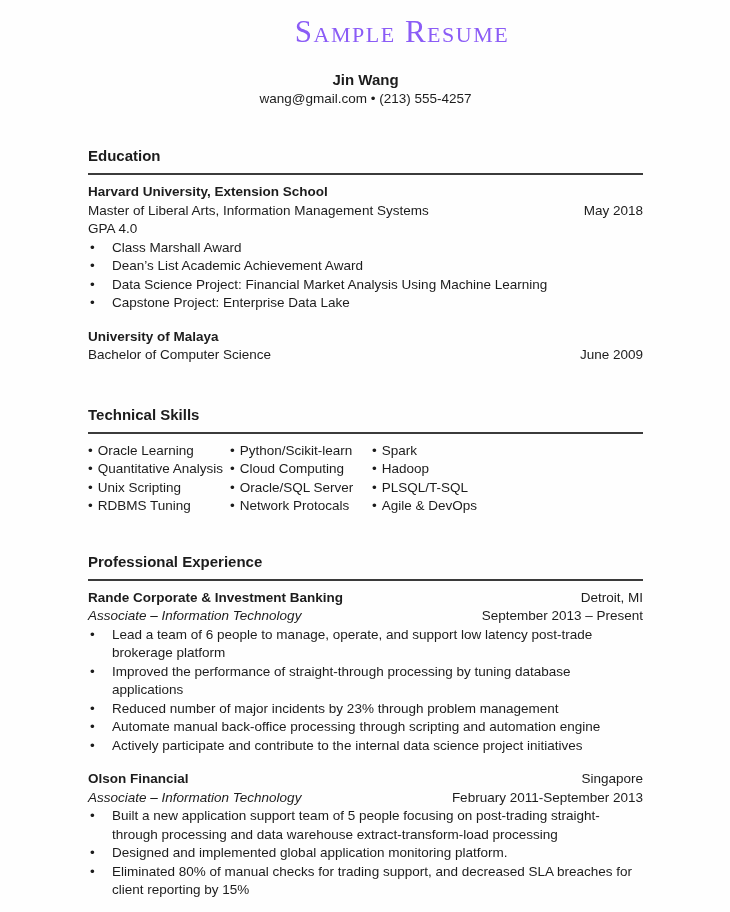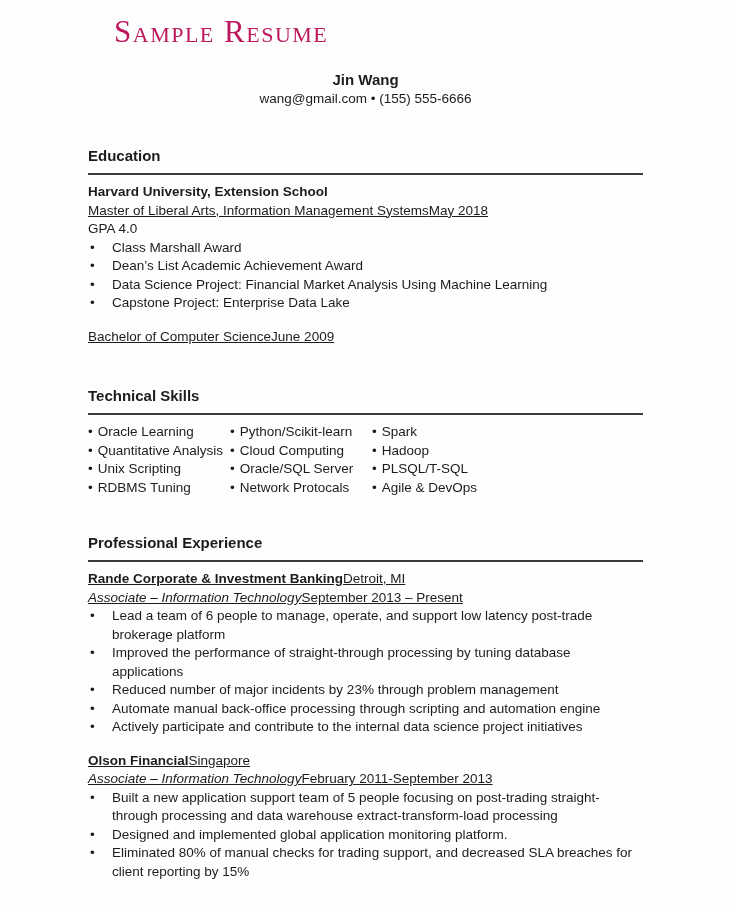--- a/index.html
+++ b/index.html
@@ -6,37 +6,38 @@
   body{
     width:730px;height:912px;
     background:#ffffff;
     font-family:"Liberation Sans", sans-serif;
     font-size:13.5px;line-height:18.5px;
     color:#1c1c1c;
     -webkit-font-smoothing:antialiased;
   }
   .page{position:relative;width:730px;height:912px;background:#fefefe;overflow:hidden;}
   .watermark{
-    margin:14px 0 0 114px;
+    margin:14px 0 0 74px;
     font-family:"Liberation Serif", serif;
     font-variant:small-caps;
     font-size:31px;line-height:36px;
     letter-spacing:1.5px;
-    color:#be185d;
+    color:#8b5cf6;
+    text-align:center;
   }
   .content{width:555px;margin-left:88px;margin-top:20px;}
   .name-block{text-align:center;margin-top:19px;}
   .name{font-weight:bold;font-size:15px;line-height:19px;}
   .contact{line-height:19px;}
   .section-title{font-weight:bold;font-size:15px;line-height:20px;}
   .rule{border:none;border-top:2px solid #3b3b3b;margin:7px 0 8px 0;height:0;}
   .sec-education{margin-top:38px;}
   .sec-skills{margin-top:40px;}
   .sec-experience{margin-top:36px;}
-  .row{display:flex;justify-content:flex-start;text-decoration:underline;}
+  .row{display:flex;justify-content:space-between;}
   .bold{font-weight:bold;}
   .italic{font-style:italic;}
   .entry-gap{margin-top:15px;}
   .bullet-row{display:flex;}
   .bm{flex:0 0 24px;padding-left:2px;box-sizing:border-box;}
   .bt{flex:1 1 auto;}
   .skills-grid{display:flex;}
   .skills-col{box-sizing:border-box;}
   .c1{width:142px;}
   .c2{width:142px;}
@@ -49,21 +50,21 @@
 <body>
 
 <div class="page">
 
   <div class="watermark">Sample Resume</div>
 
   <div class="content">
 
     <div class="name-block">
       <div class="name">Jin Wang</div>
-      <div class="contact"><span>wang@gmail.com</span> <span>•</span> <span>(155) 555-6666</span></div>
+      <div class="contact"><span>wang@gmail.com</span> <span>•</span> <span>(213) 555-4257</span></div>
     </div>
 
     <section class="sec-education">
       <div class="section-title">Education</div>
       <hr class="rule">
 
       <div>
         <div class="bold">Harvard University, Extension School</div>
         <div class="row">
           <span>Master of Liberal Arts, Information Management Systems</span>
@@ -82,20 +83,21 @@
           <span class="bm">•</span>
           <span class="bt">Data Science Project: Financial Market Analysis Using Machine Learning</span>
         </div>
         <div class="bullet-row">
           <span class="bm">•</span>
           <span class="bt">Capstone Project: Enterprise Data Lake</span>
         </div>
       </div>
 
       <div class="entry-gap">
+        <div class="bold">University of Malaya</div>
         <div class="row">
           <span>Bachelor of Computer Science</span>
           <span>June 2009</span>
         </div>
       </div>
     </section>
 
     <section class="sec-skills">
       <div class="section-title">Technical Skills</div>
       <hr class="rule">

